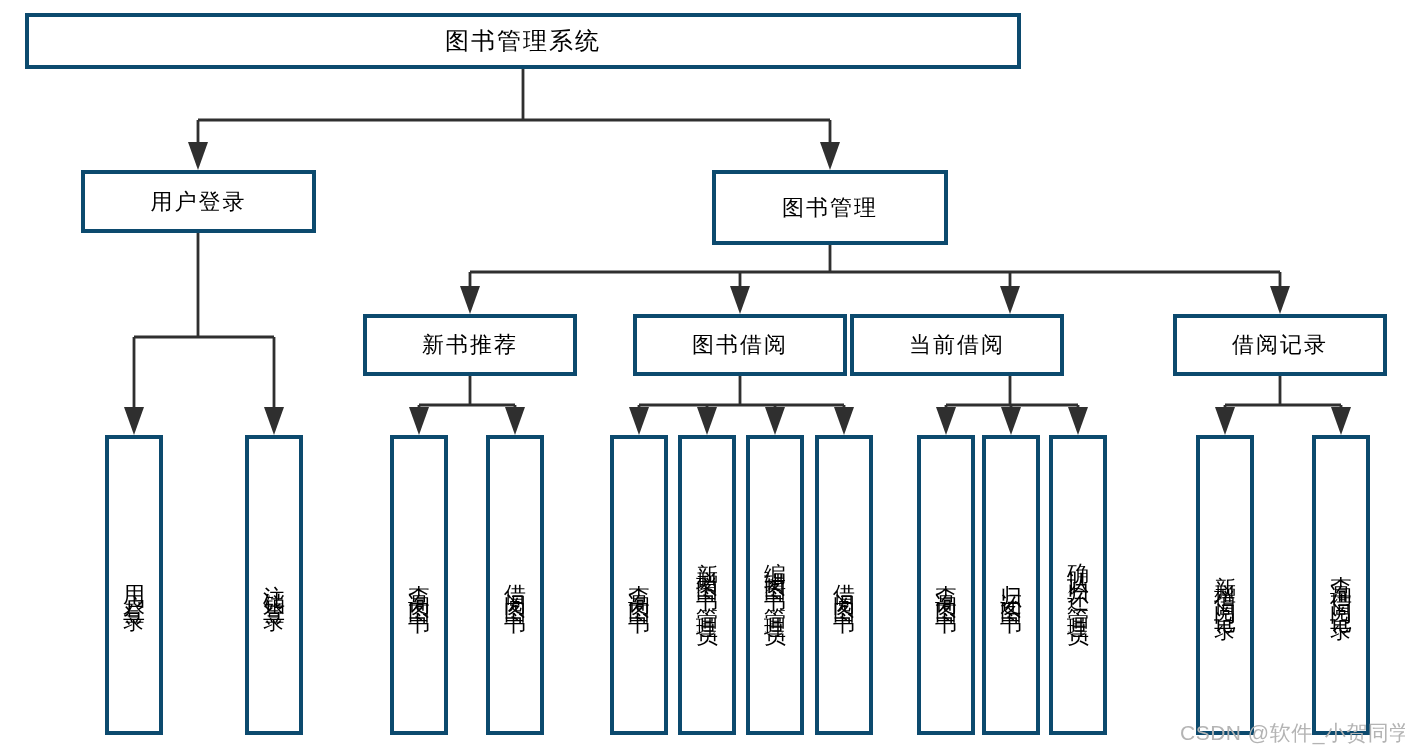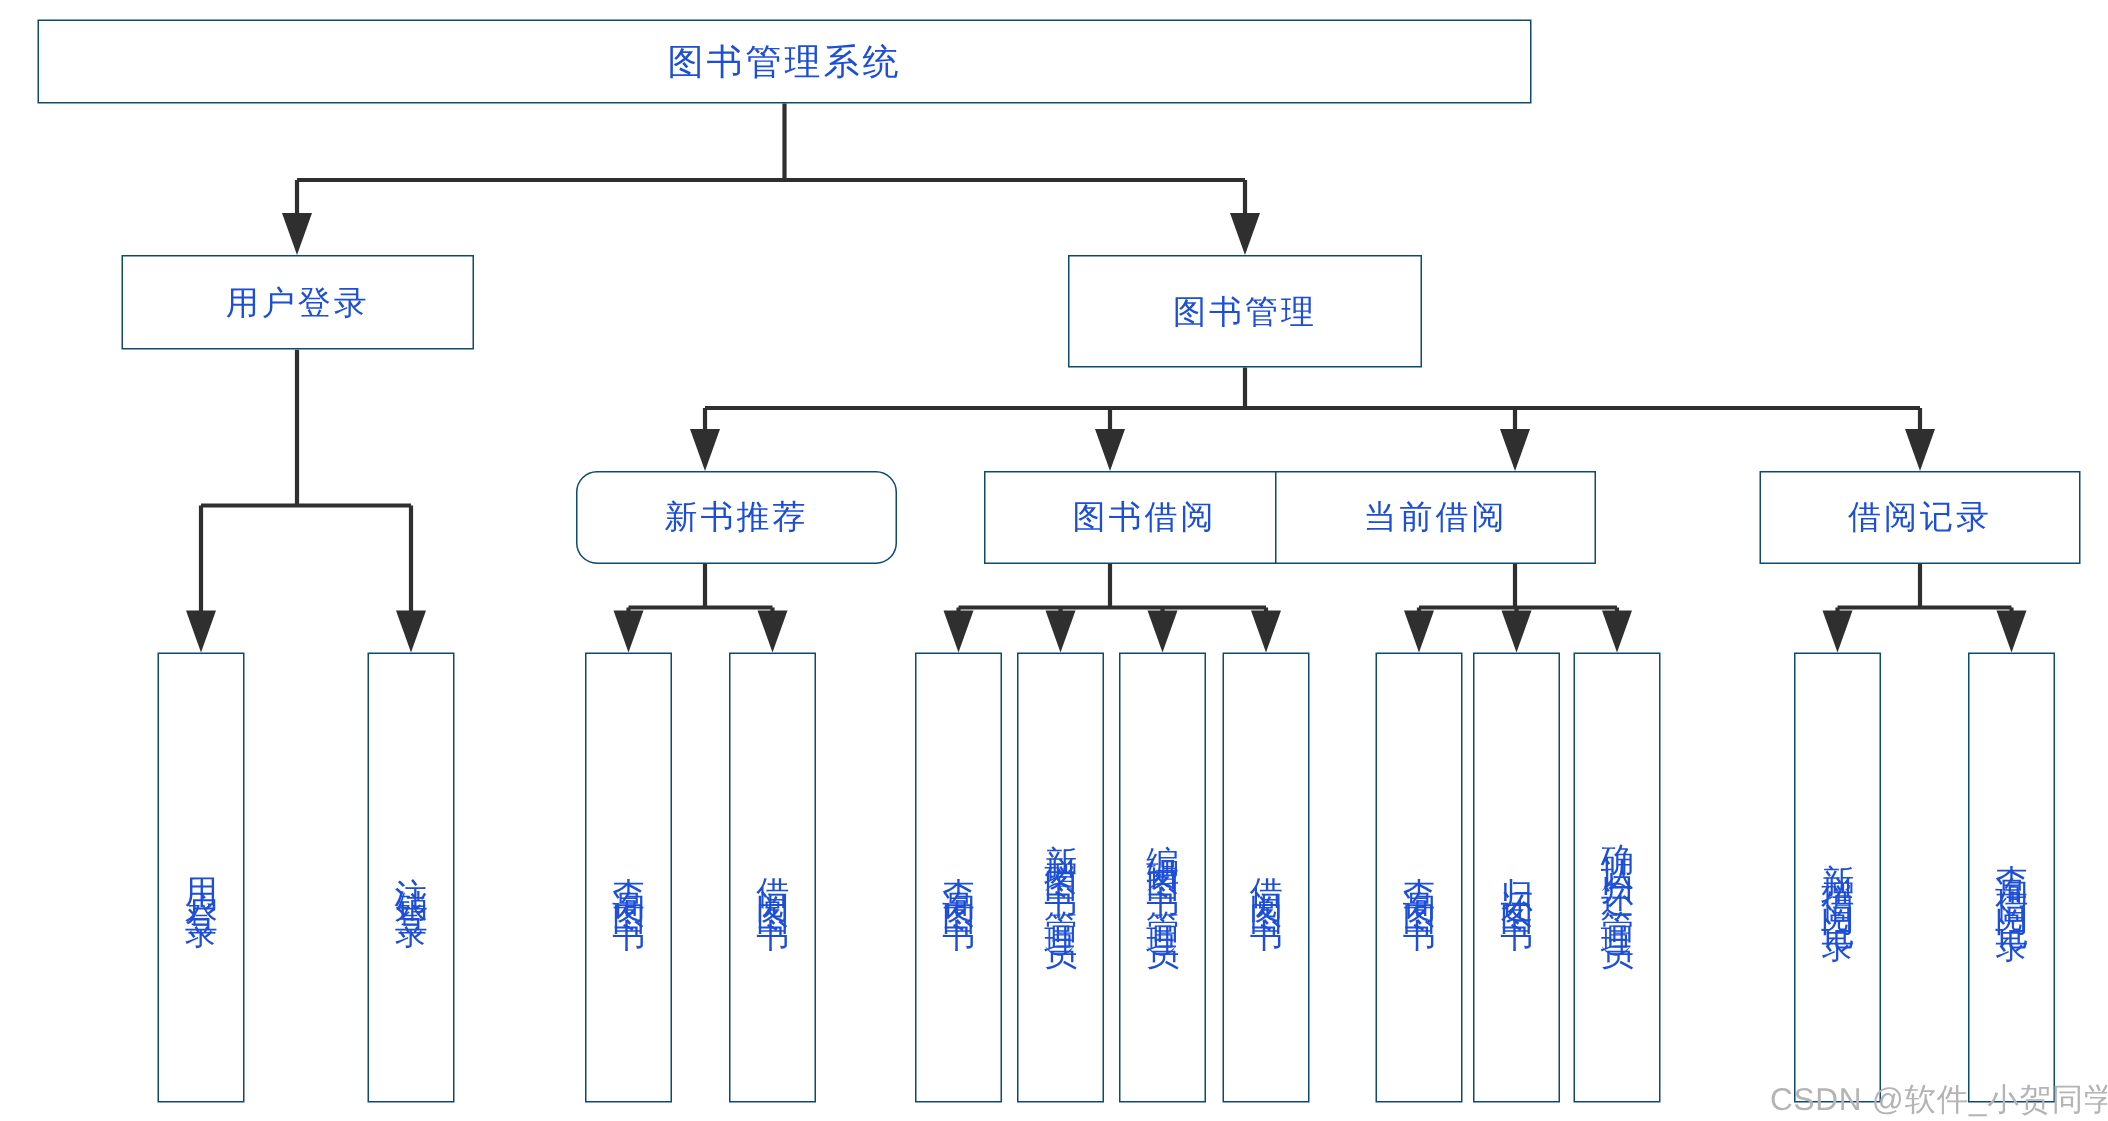--- a/index.html
+++ b/index.html
@@ -13,36 +13,36 @@
     overflow: hidden;
   }
   .wires {
     position: absolute;
     left: 0; top: 0;
     width: 1405px; height: 747px;
   }
   .box {
     position: absolute;
     box-sizing: border-box;
-    border: 1px solid #0c4a6e;
+    border: 4px solid #0c4a6e;
     background: #ffffff;
     display: flex;
     align-items: center;
     justify-content: center;
     font-size: 22px;
     letter-spacing: 2px;
-    color: #1d4ed8;
+    color: #000000;
     white-space: nowrap;
   }
   .root-box { left: 25px; top: 13px; width: 996px; height: 56px; font-size: 24px; }
   .lvl2-a { left: 81px;  top: 170px; width: 235px; height: 63px; }
   .lvl2-b { left: 712px; top: 170px; width: 236px; height: 75px; }
   .lvl3   { top: 314px; width: 214px; height: 62px; }
-  .l3-a { left: 384px; border-radius: 14px; }
-  .l3-b { left: 656px; }
+  .l3-a { left: 363px; }
+  .l3-b { left: 633px; }
   .l3-c { left: 850px; }
   .l3-d { left: 1173px; }
   .leaf { top: 435px; width: 58px; height: 300px; }
   .vtext {
     writing-mode: vertical-rl;
     text-orientation: mixed;
     letter-spacing: 9px;
     line-height: 1.1;
     font-size: 22px;
   }

